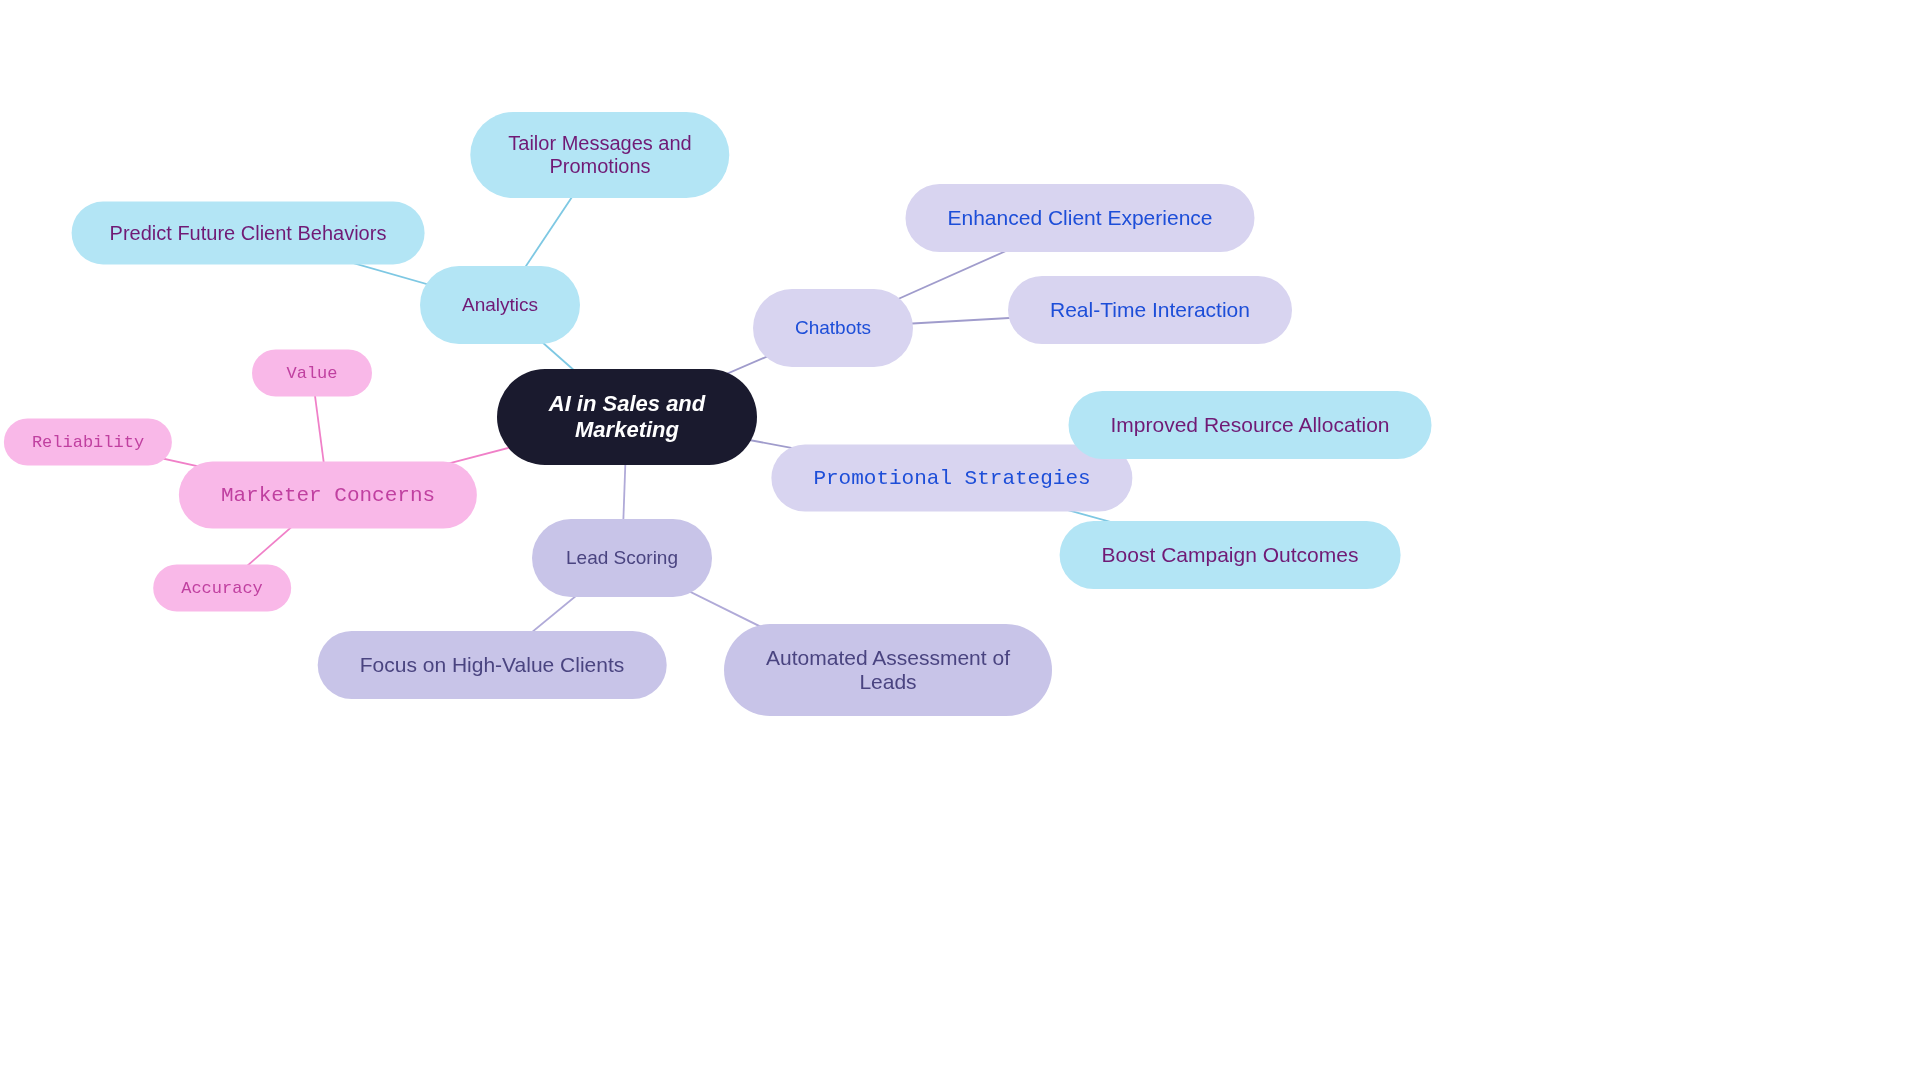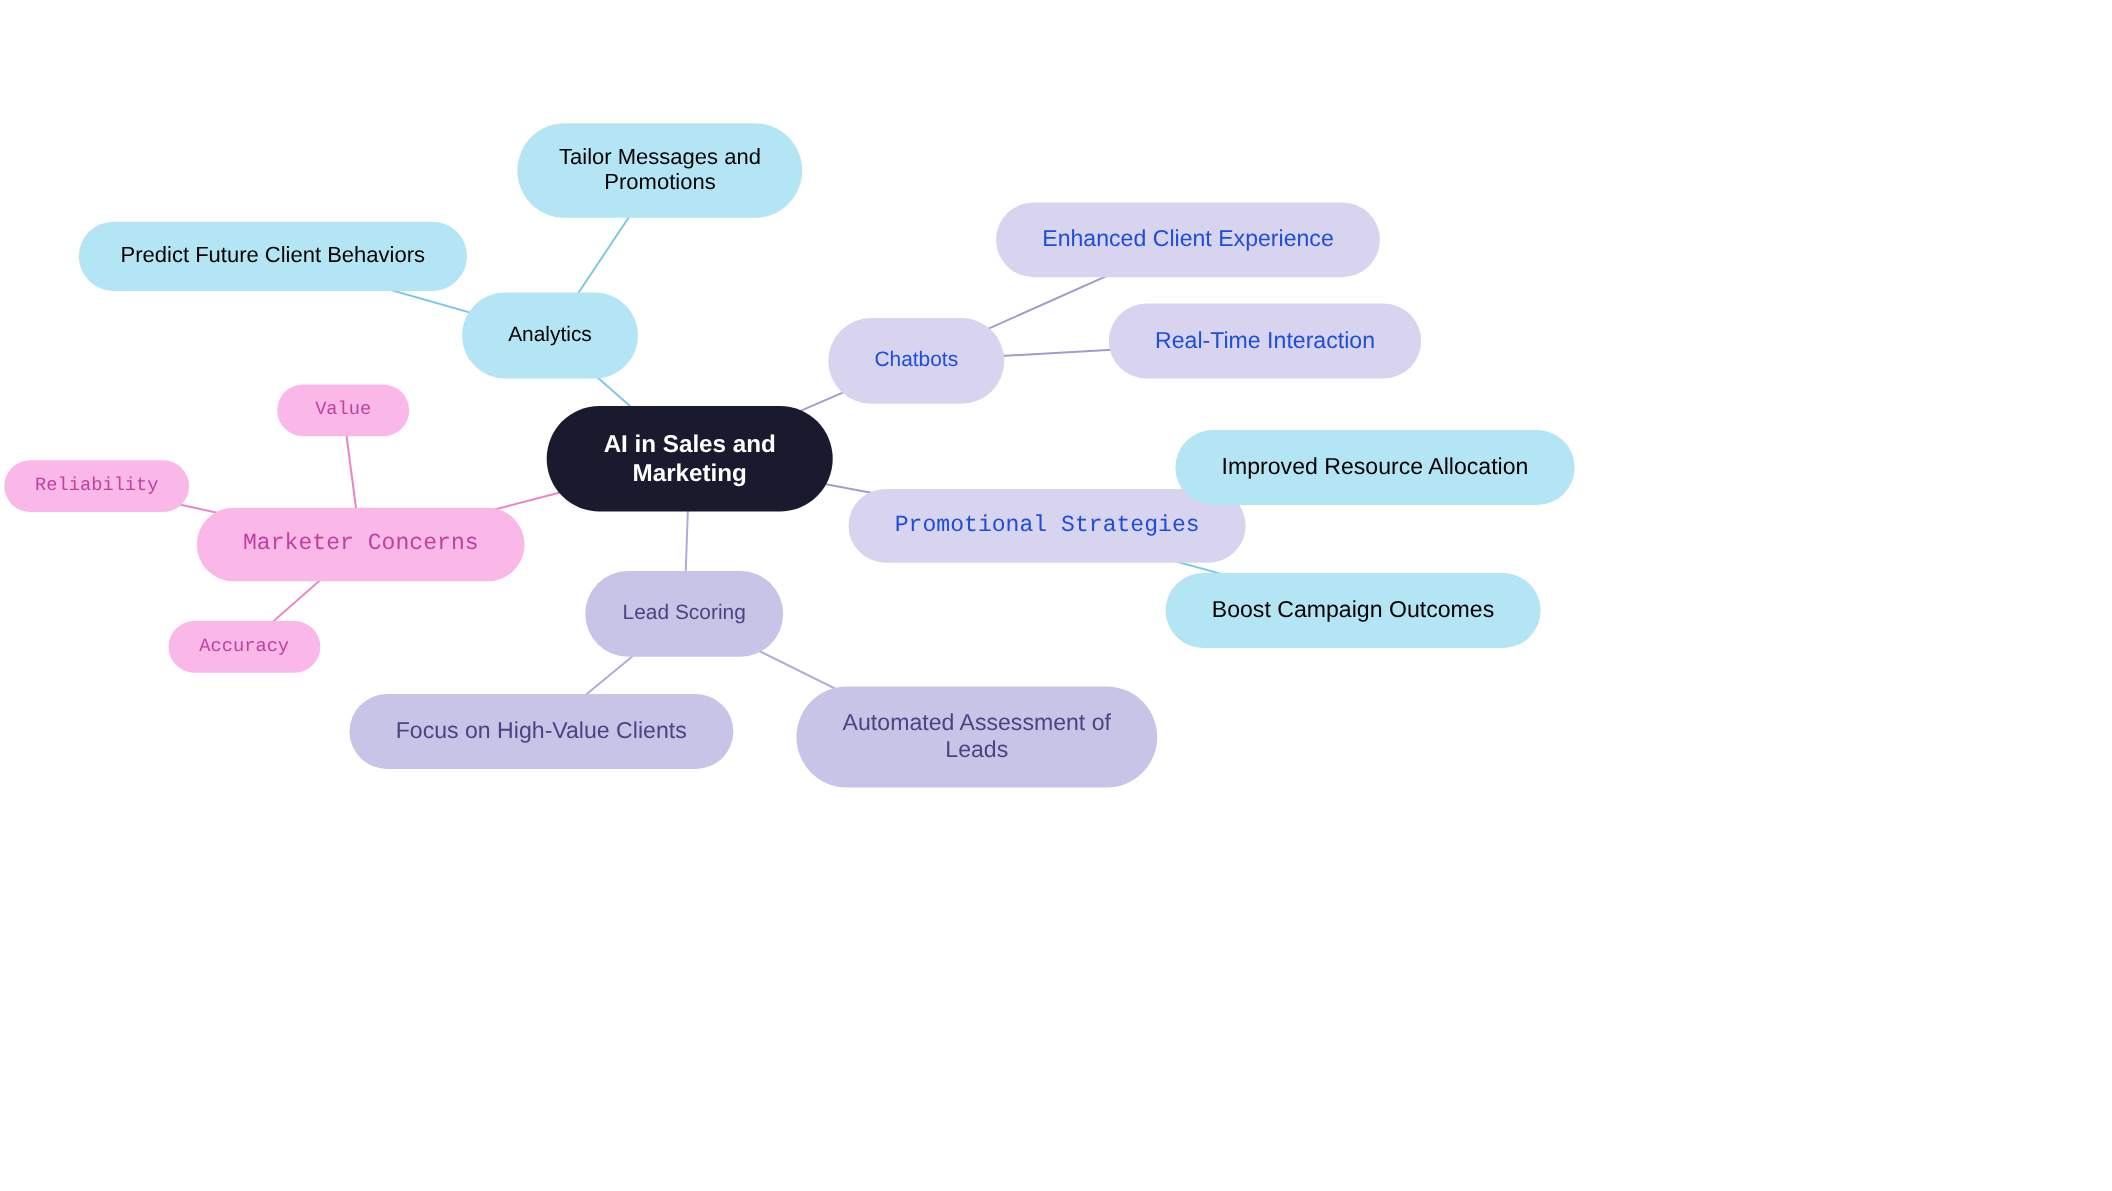--- a/index.html
+++ b/index.html
@@ -35,24 +35,25 @@
       transform: translate(-50%, -50%);
     }
     .node-center {
       background: #1a1a2e;
       color: #ffffff;
       font-size: 22px;
       font-weight: 600;
       padding: 22px 40px;
       border-radius: 50px;
       width: 260px;
+      font-style: italic;
     }
     .node-blue {
       background: #b3e5f5;
-      color: #000000;
+      color: #701a75;
       border: none;
     }
     .node-purple {
       background: #d8d4f0;
       color: #1d4ed8;
       border: none;
     }
     .node-pink {
       background: #f9b8e8;
       color: #c040a0;

